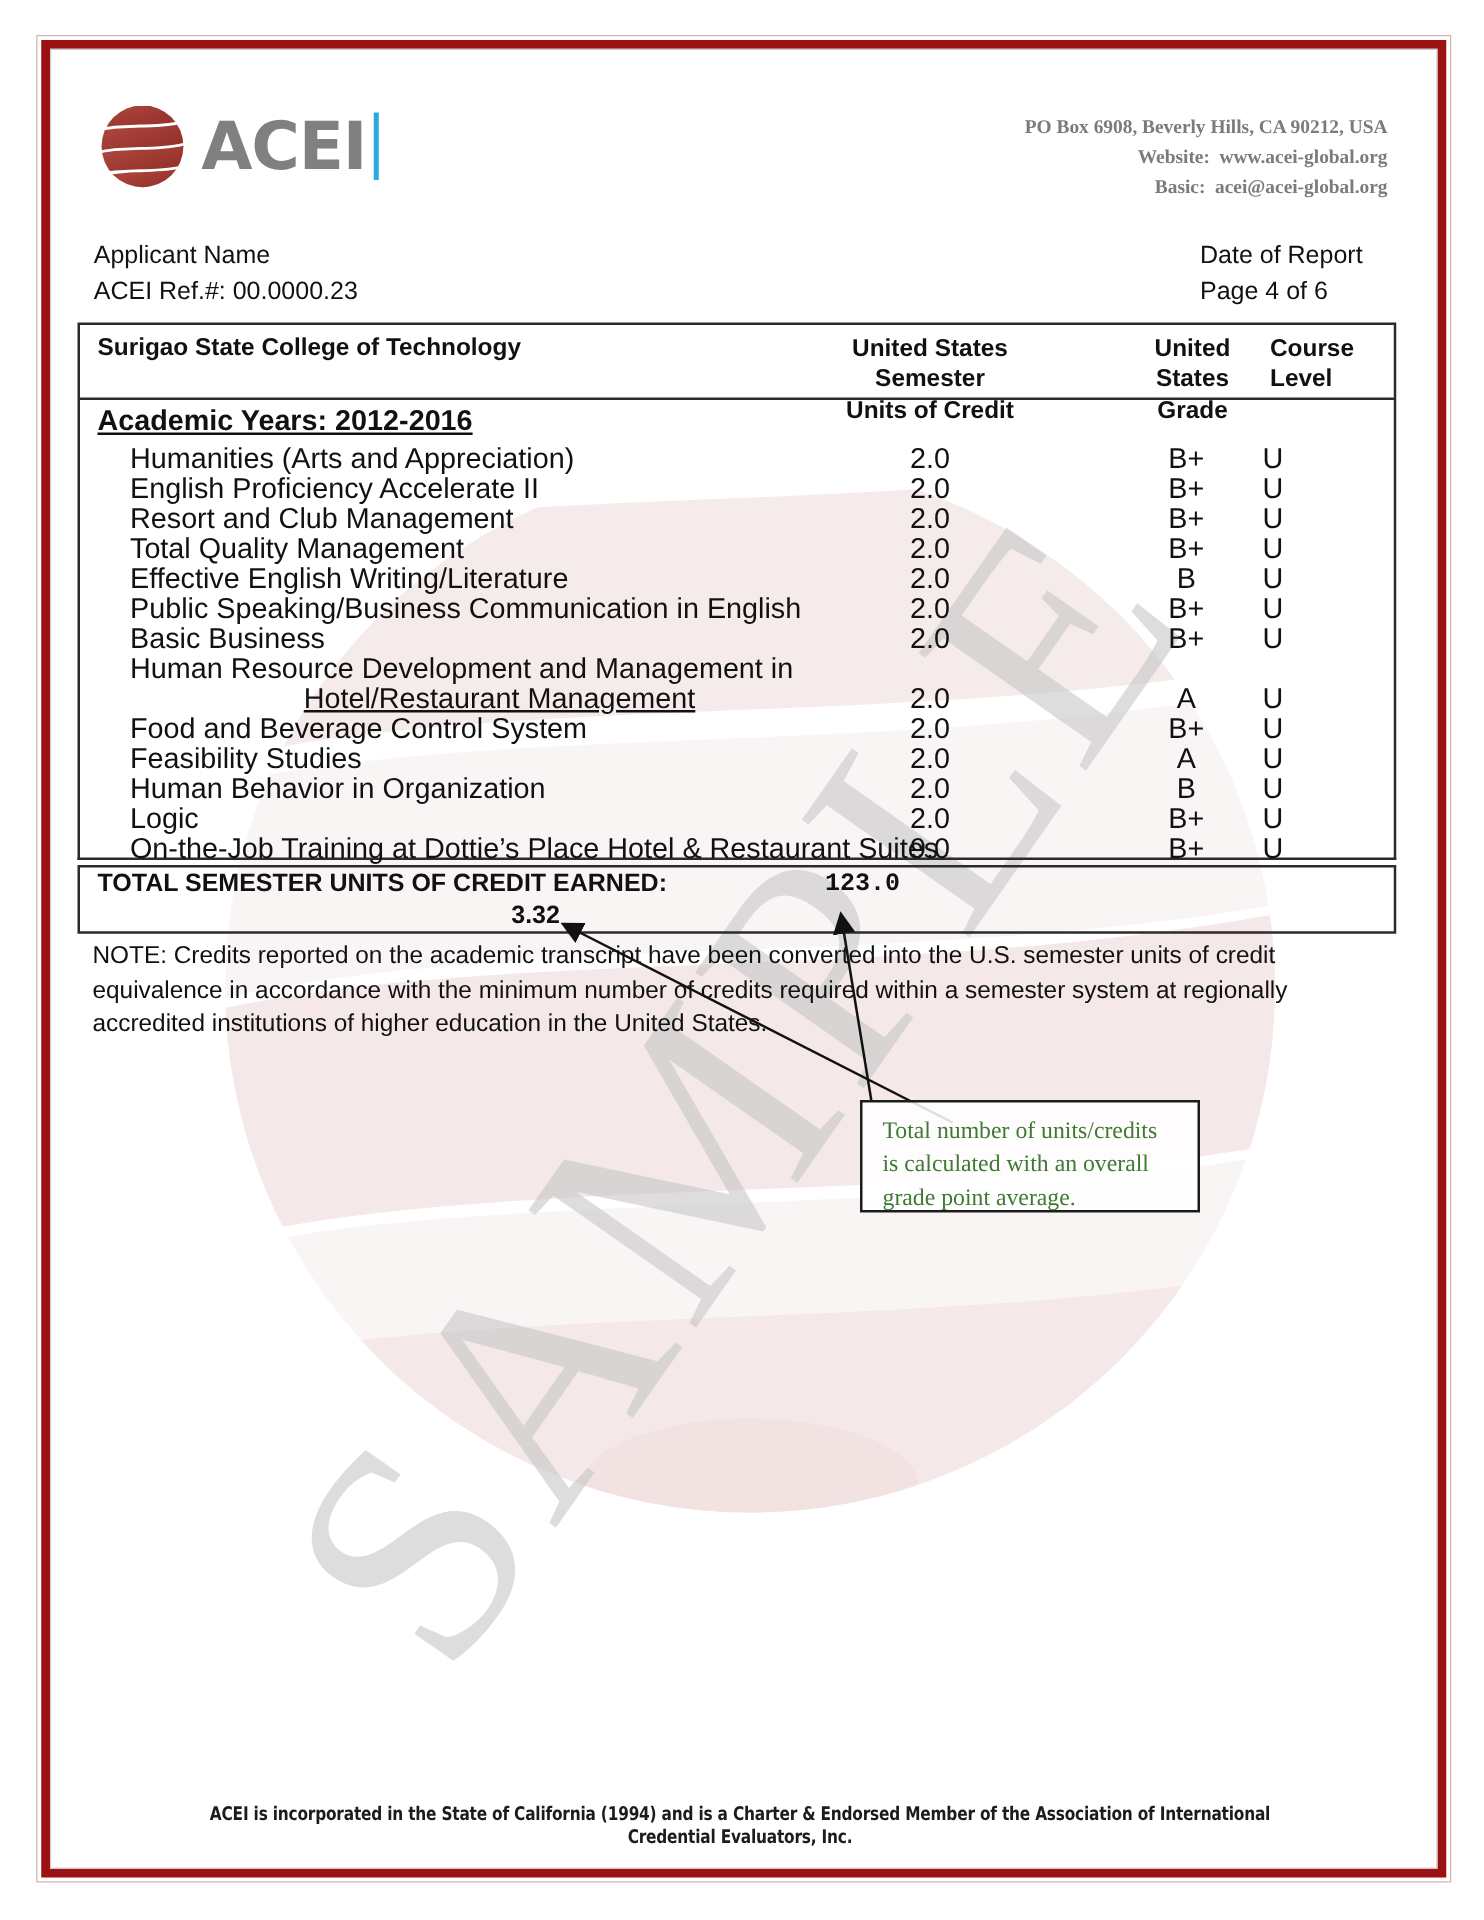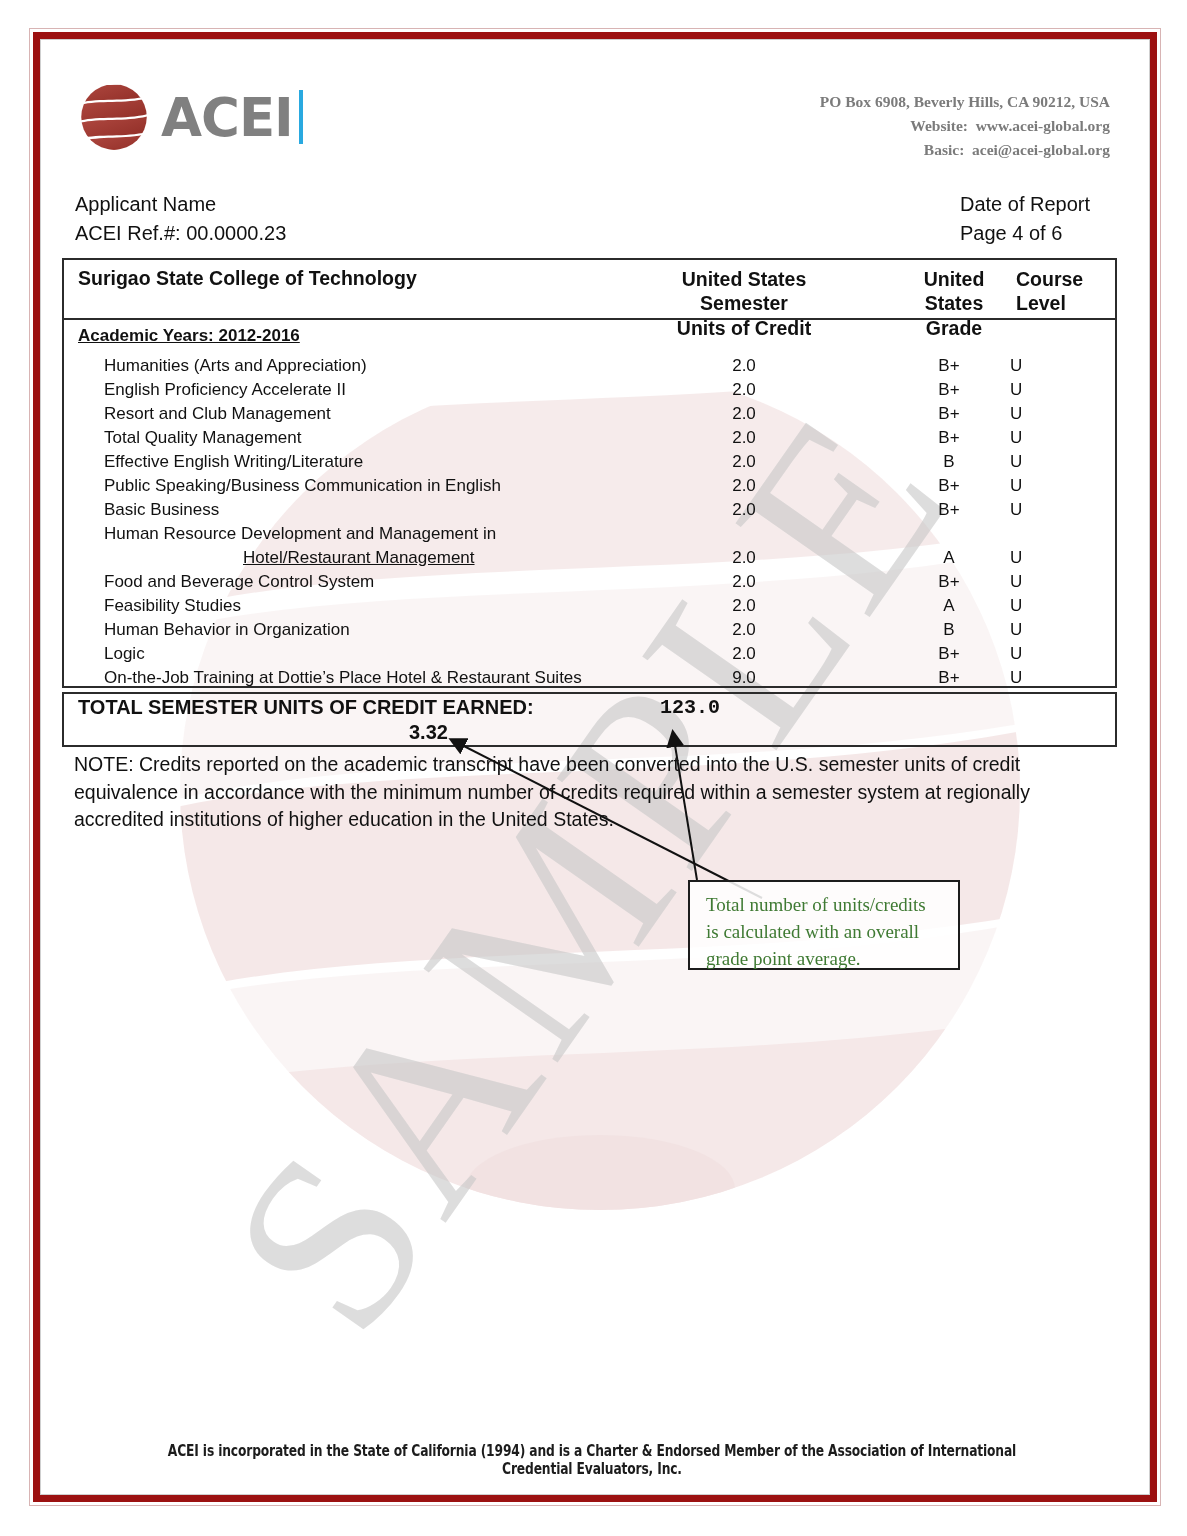--- a/index.html
+++ b/index.html
@@ -45,21 +45,21 @@
   .applrow .right{position:absolute;right:0;top:0;text-align:left;width:150px;}
 
   
   .tbl-head{position:absolute;left:62px;top:258px;width:1055px;height:62px;
     border:2px solid #2b2b2b;box-sizing:border-box;background:transparent;}
   .tbl-body{position:absolute;left:62px;top:320px;width:1055px;height:368px;
     border:2px solid #2b2b2b;border-top:none;box-sizing:border-box;}
   .tbl-total{position:absolute;left:62px;top:692px;width:1055px;height:55px;
     border:2px solid #2b2b2b;box-sizing:border-box;}
 
-  .row{position:relative;height:24px;line-height:24px;font-size:17px;color:#111;}
+  .row{position:relative;height:24px;line-height:24px;font-size:23px;color:#111;}
   .c-name{position:absolute;left:14px;}
   .c-units{position:absolute;left:600px;width:160px;text-align:center;}
   .c-grade{position:absolute;left:830px;width:110px;text-align:center;}
   .c-level{position:absolute;left:946px;width:70px;text-align:left;}
 
   .hdr-name{position:absolute;left:14px;top:7px;font-weight:bold;font-size:19.5px;color:#111;}
   .hdr-units{position:absolute;left:600px;top:7px;width:160px;text-align:center;font-weight:bold;font-size:19.5px;color:#111;line-height:1.25;}
   .hdr-grade{position:absolute;left:830px;top:7px;width:120px;text-align:center;font-weight:bold;font-size:19.5px;color:#111;line-height:1.25;}
   .hdr-level{position:absolute;left:952px;top:7px;width:90px;text-align:left;font-weight:bold;font-size:19.5px;color:#111;line-height:1.25;}
   .hdr-units span,.hdr-grade span,.hdr-level span{display:block;}

